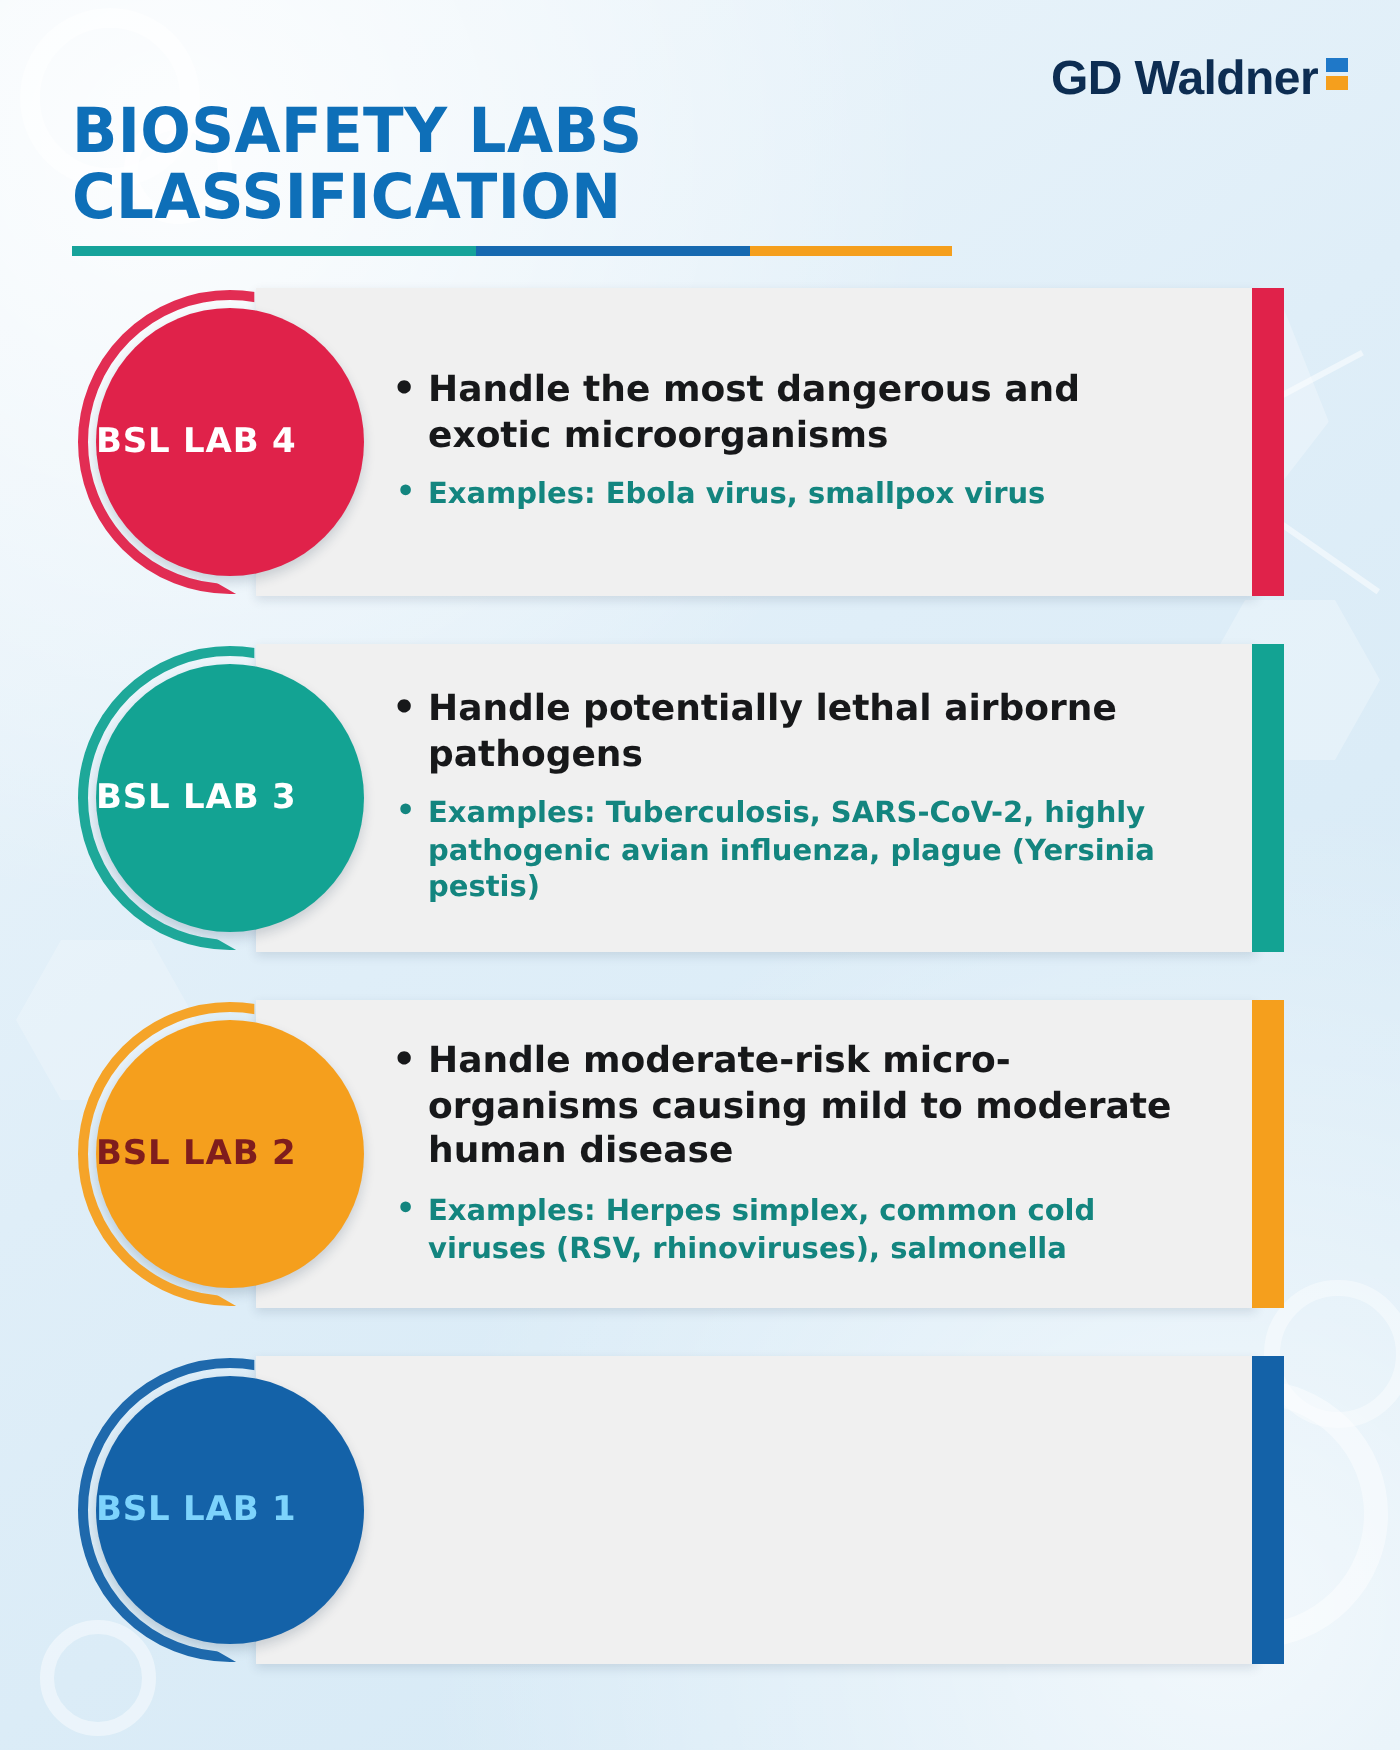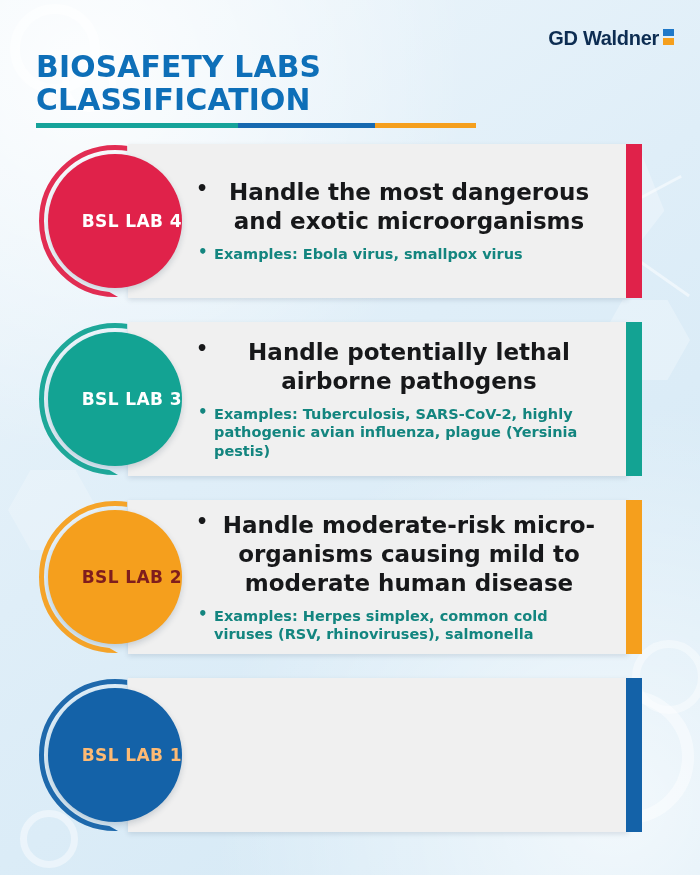--- a/index.html
+++ b/index.html
@@ -56,21 +56,21 @@
   
   .logo {
     position: absolute;
     right: 26px;
     top: 28px;
     display: flex;
     align-items: flex-start;
     gap: 4px;
   }
   .logo-text {
-    font-size: 20px;
+    font-size: 24px;
     font-weight: bold;
     color: #0d2d52;
     letter-spacing: -0.3px;
     line-height: 1;
     text-align: center;
   }
   .logo-mark {
     display: flex;
     flex-direction: column;
     gap: 2px;
@@ -144,21 +144,21 @@
   .badge {
     position: absolute;
     left: 48px;
     top: 50%;
     transform: translateY(-50%);
     width: 134px;
     height: 134px;
     border-radius: 50%;
     display: flex;
     align-items: center;
-    justify-content: flex-end;
+    justify-content: flex-start;
     color: #ffffff;
     font-family: "DejaVu Sans", sans-serif;
     font-size: 17px;
     font-weight: bold;
     letter-spacing: 0.4px;
     box-shadow: 0 3px 6px rgba(20,50,80,0.18);
   }
   .badge .ring {
     position: absolute;
     left: -9px;
@@ -174,25 +174,24 @@
     position: absolute;
     left: 196px;
     right: 96px;
     top: 50%;
     transform: translateY(-50%);
   }
   .headline {
     position: relative;
     padding-left: 18px;
     font-family: "DejaVu Sans", sans-serif;
-    font-size: 23px;
+    font-size: 18px;
     font-weight: bold;
     color: #17181a;
     line-height: 1.26;
-    text-align: center;
   }
   .headline::before {
     content: "\2022";
     position: absolute;
     left: 0;
     top: -1px;
     font-size: 19px;
     color: #17181a;
   }
   .example {
@@ -287,18 +286,18 @@
         <div class="headline">Handle moderate-risk micro-organisms causing mild to moderate human disease</div>
         <div class="example">Examples: Herpes simplex, common cold viruses (RSV, rhinoviruses), salmonella</div>
       </div>
     </div>
 
     <div class="row">
       <div class="panel"></div>
       <div class="accent" style="background:#1462a8"></div>
       <div class="badge" style="background:#1462a8;color:#1462a8">
         <span class="ring"></span>
-        <span style="color:#fdba74;position:relative">BSL LAB 1</span>
+        <span style="color:#7dd3fc;position:relative">BSL LAB 1</span>
       </div>
     </div>
 
   </div>
 </div>
 
 </body></html>

